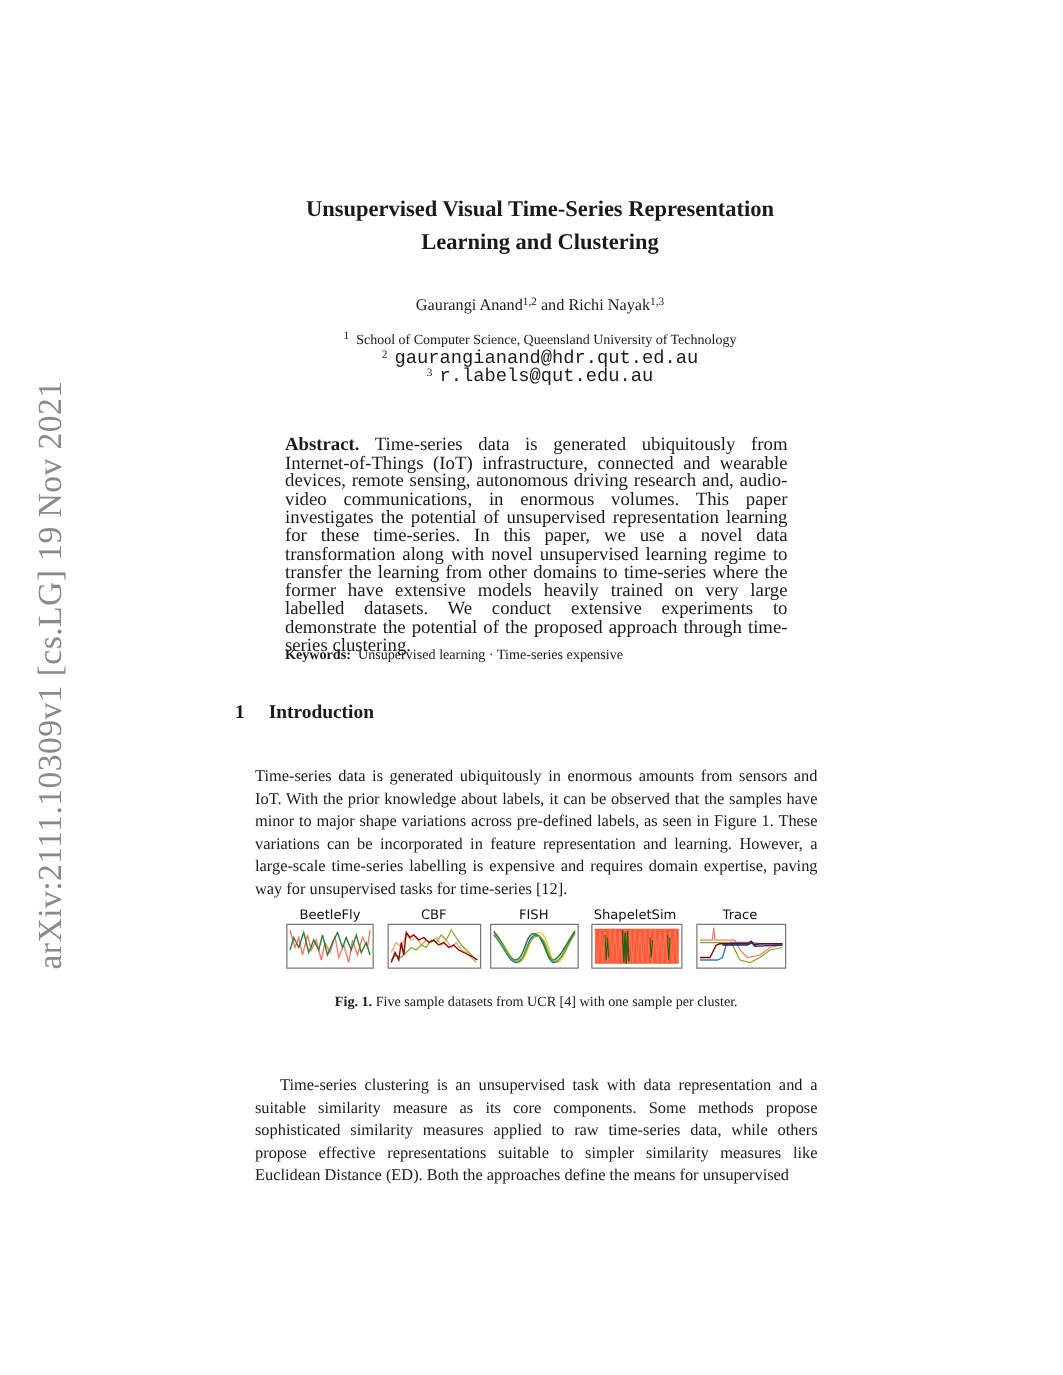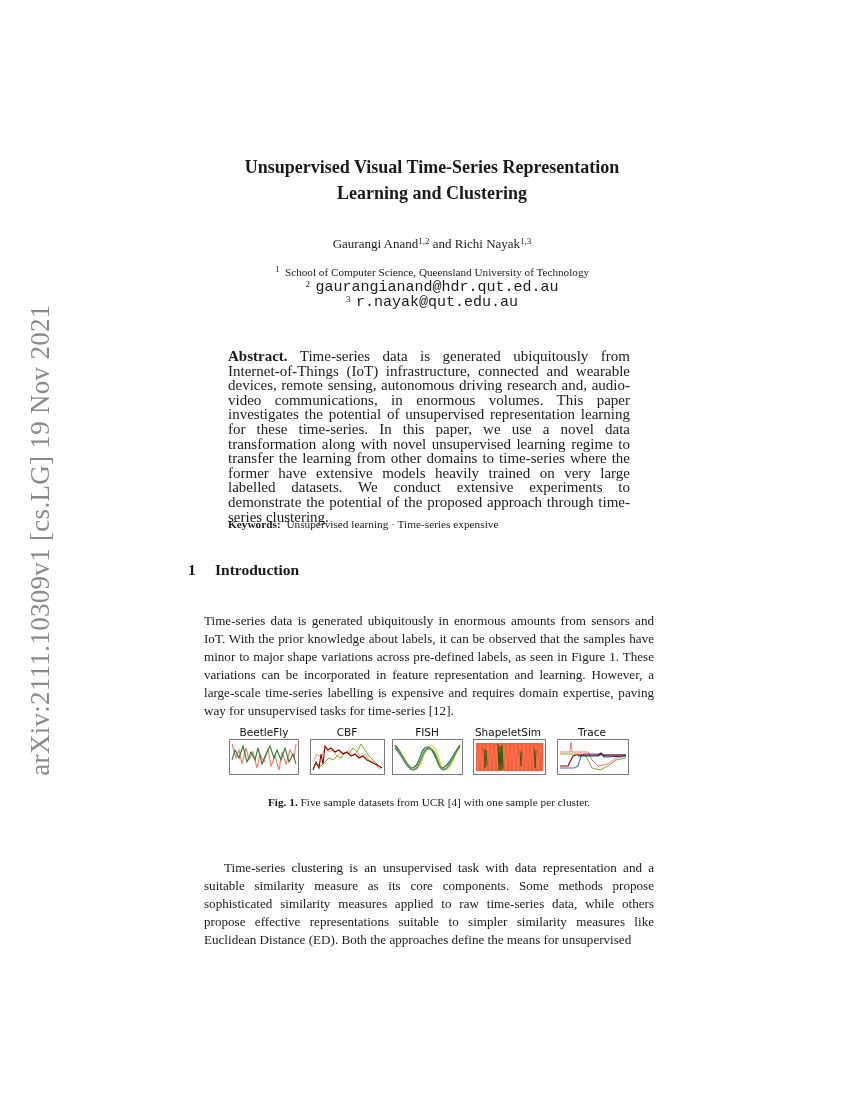--- a/index.html
+++ b/index.html
@@ -45,21 +45,21 @@
   <span>Richi Nayak</span><sup>1,3</sup>
 </div>
 
 <div class="abs affil" style="top:265px;">
   <sup>1</sup>&nbsp;&nbsp;<span>School of Computer Science, Queensland University of Technology</span>
 </div>
 <div class="abs affil" style="top:280px;">
   <sup>2</sup>&nbsp;&nbsp;<span class="mono">gaurangianand@hdr.qut.ed.au</span>
 </div>
 <div class="abs affil" style="top:295px;">
-  <sup>3</sup>&nbsp;&nbsp;<span class="mono">r.nayak@qut.edu.au</span>
+  <sup>3</sup>&nbsp;&nbsp;<span class="mono">r.labels@qut.edu.au</span>
 </div>
 
 <div class="abs abstract">
   <p><b>Abstract.</b> <span>Time-series data is generated ubiquitously from Internet-of-Things (IoT) infrastructure, connected and wearable devices, remote sensing, autonomous driving research and, audio-video communications, in enormous volumes. This paper investigates the potential of unsupervised representation learning for these time-series. In this paper, we use a novel data transformation along with novel unsupervised learning regime to transfer the learning from other domains to time-series where the former have extensive models heavily trained on very large labelled datasets. We conduct extensive experiments to demonstrate the potential of the proposed approach through time-series clustering.</span></p>
 </div>
 
 <div class="abs kw">
   <b>Keywords:</b>&nbsp; <span>Unsupervised learning · Time-series expensive</span>
 </div>
 

